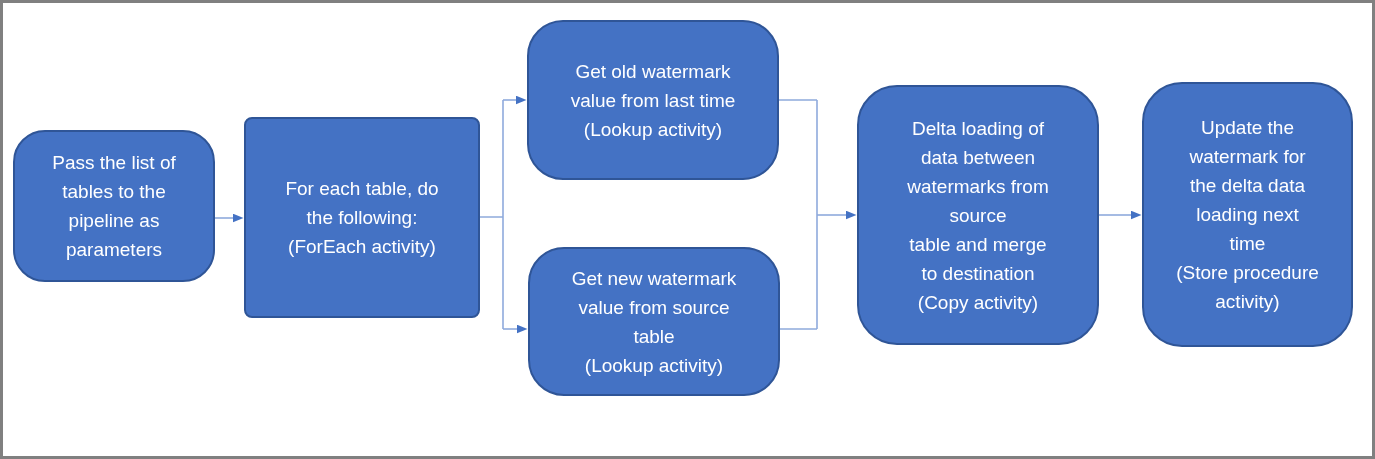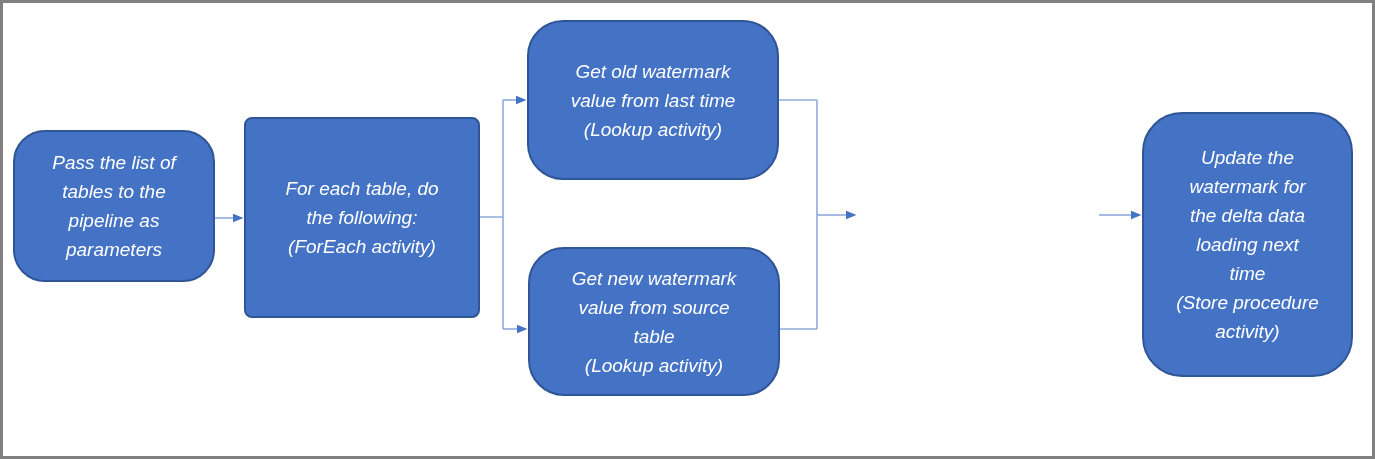--- a/index.html
+++ b/index.html
@@ -31,36 +31,35 @@
   .arrowhead-shape { fill: var(--arrowhead, #4472c4); }
   .node {
     position: absolute;
     background: var(--node_fill, #4472c4);
     border: 2px solid var(--node_border, #2f5597);
     box-sizing: border-box;
     display: flex;
     align-items: center;
     justify-content: flex-start;
     text-align: center;
-    font-style: italic;
   }
   .node-text {
     color: var(--node_text, #ffffff);
     font-size: 19px;
     line-height: 29px;
     white-space: pre-line;
     display: block;
     width: 100%;
   }
   .n1 { left: 13px;   top: 130px; width: 202px; height: 152px; border-radius: 32px; }
   .n2 { left: 244px;  top: 117px; width: 236px; height: 201px; border-radius: 8px; }
   .n3 { left: 527px;  top: 20px;  width: 252px; height: 160px; border-radius: 36px; }
   .n4 { left: 528px;  top: 247px; width: 252px; height: 149px; border-radius: 36px; }
   .n5 { left: 857px;  top: 85px;  width: 242px; height: 260px; border-radius: 40px; }
-  .n6 { left: 1142px; top: 82px;  width: 211px; height: 265px; border-radius: 40px; margin-top: 30px; }
+  .n6 { left: 1142px; top: 82px;  width: 211px; height: 265px; border-radius: 40px; }
 </style>
 </head>
 <body>
 
 <div class="canvas">
 
   <svg class="connectors" viewBox="0 0 1375 459" xmlns="http://www.w3.org/2000/svg">
     <defs>
       <marker id="arrow" markerUnits="userSpaceOnUse" markerWidth="11" markerHeight="9" viewBox="0 0 11 9" refX="0.5" refY="4.5" orient="auto">
         <path class="arrowhead-shape" d="M0,0 L11,4.5 L0,9 Z"></path>
@@ -94,20 +93,29 @@
 (Lookup activity)</span>
   </div>
 
   <div class="node n4">
     <span class="node-text">Get new watermark
 value from source
 table
 (Lookup activity)</span>
   </div>
 
+  <div class="node n5">
+    <span class="node-text">Delta loading of
+data between
+watermarks from
+source
+table and merge
+to destination
+(Copy activity)</span>
+  </div>
 
   <div class="node n6">
     <span class="node-text">Update the
 watermark for
 the delta data
 loading next
 time
 (Store procedure
 activity)</span>
   </div>

